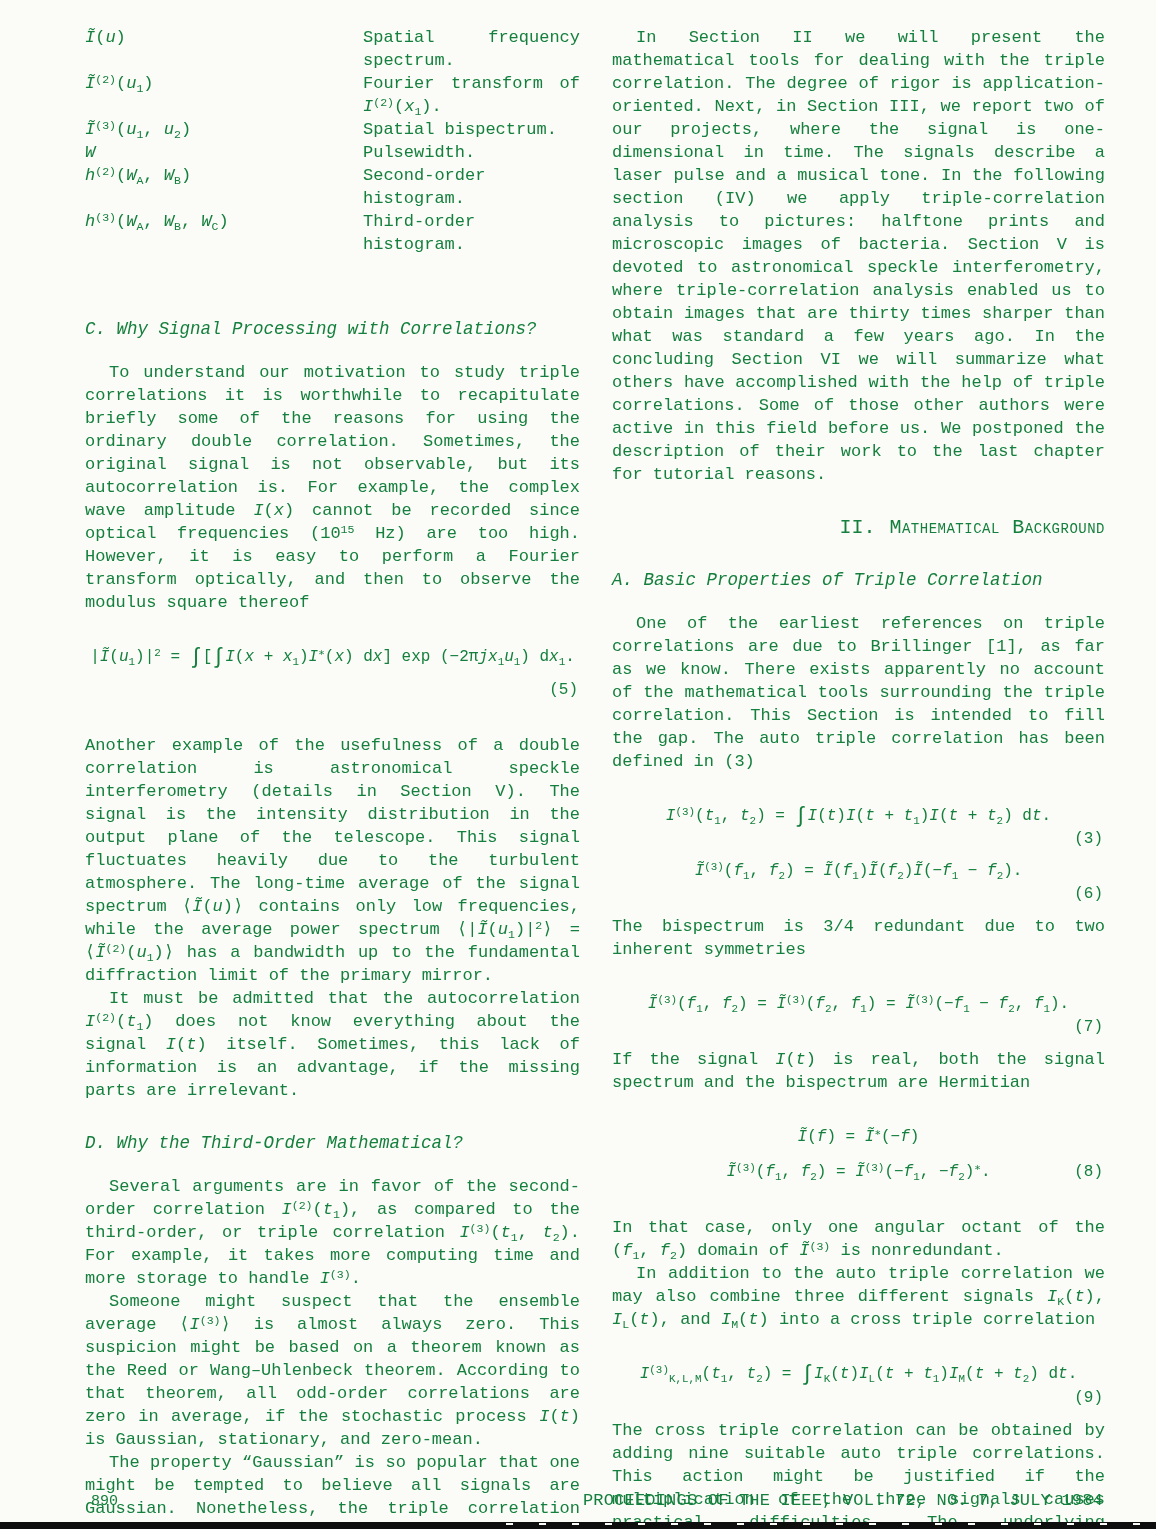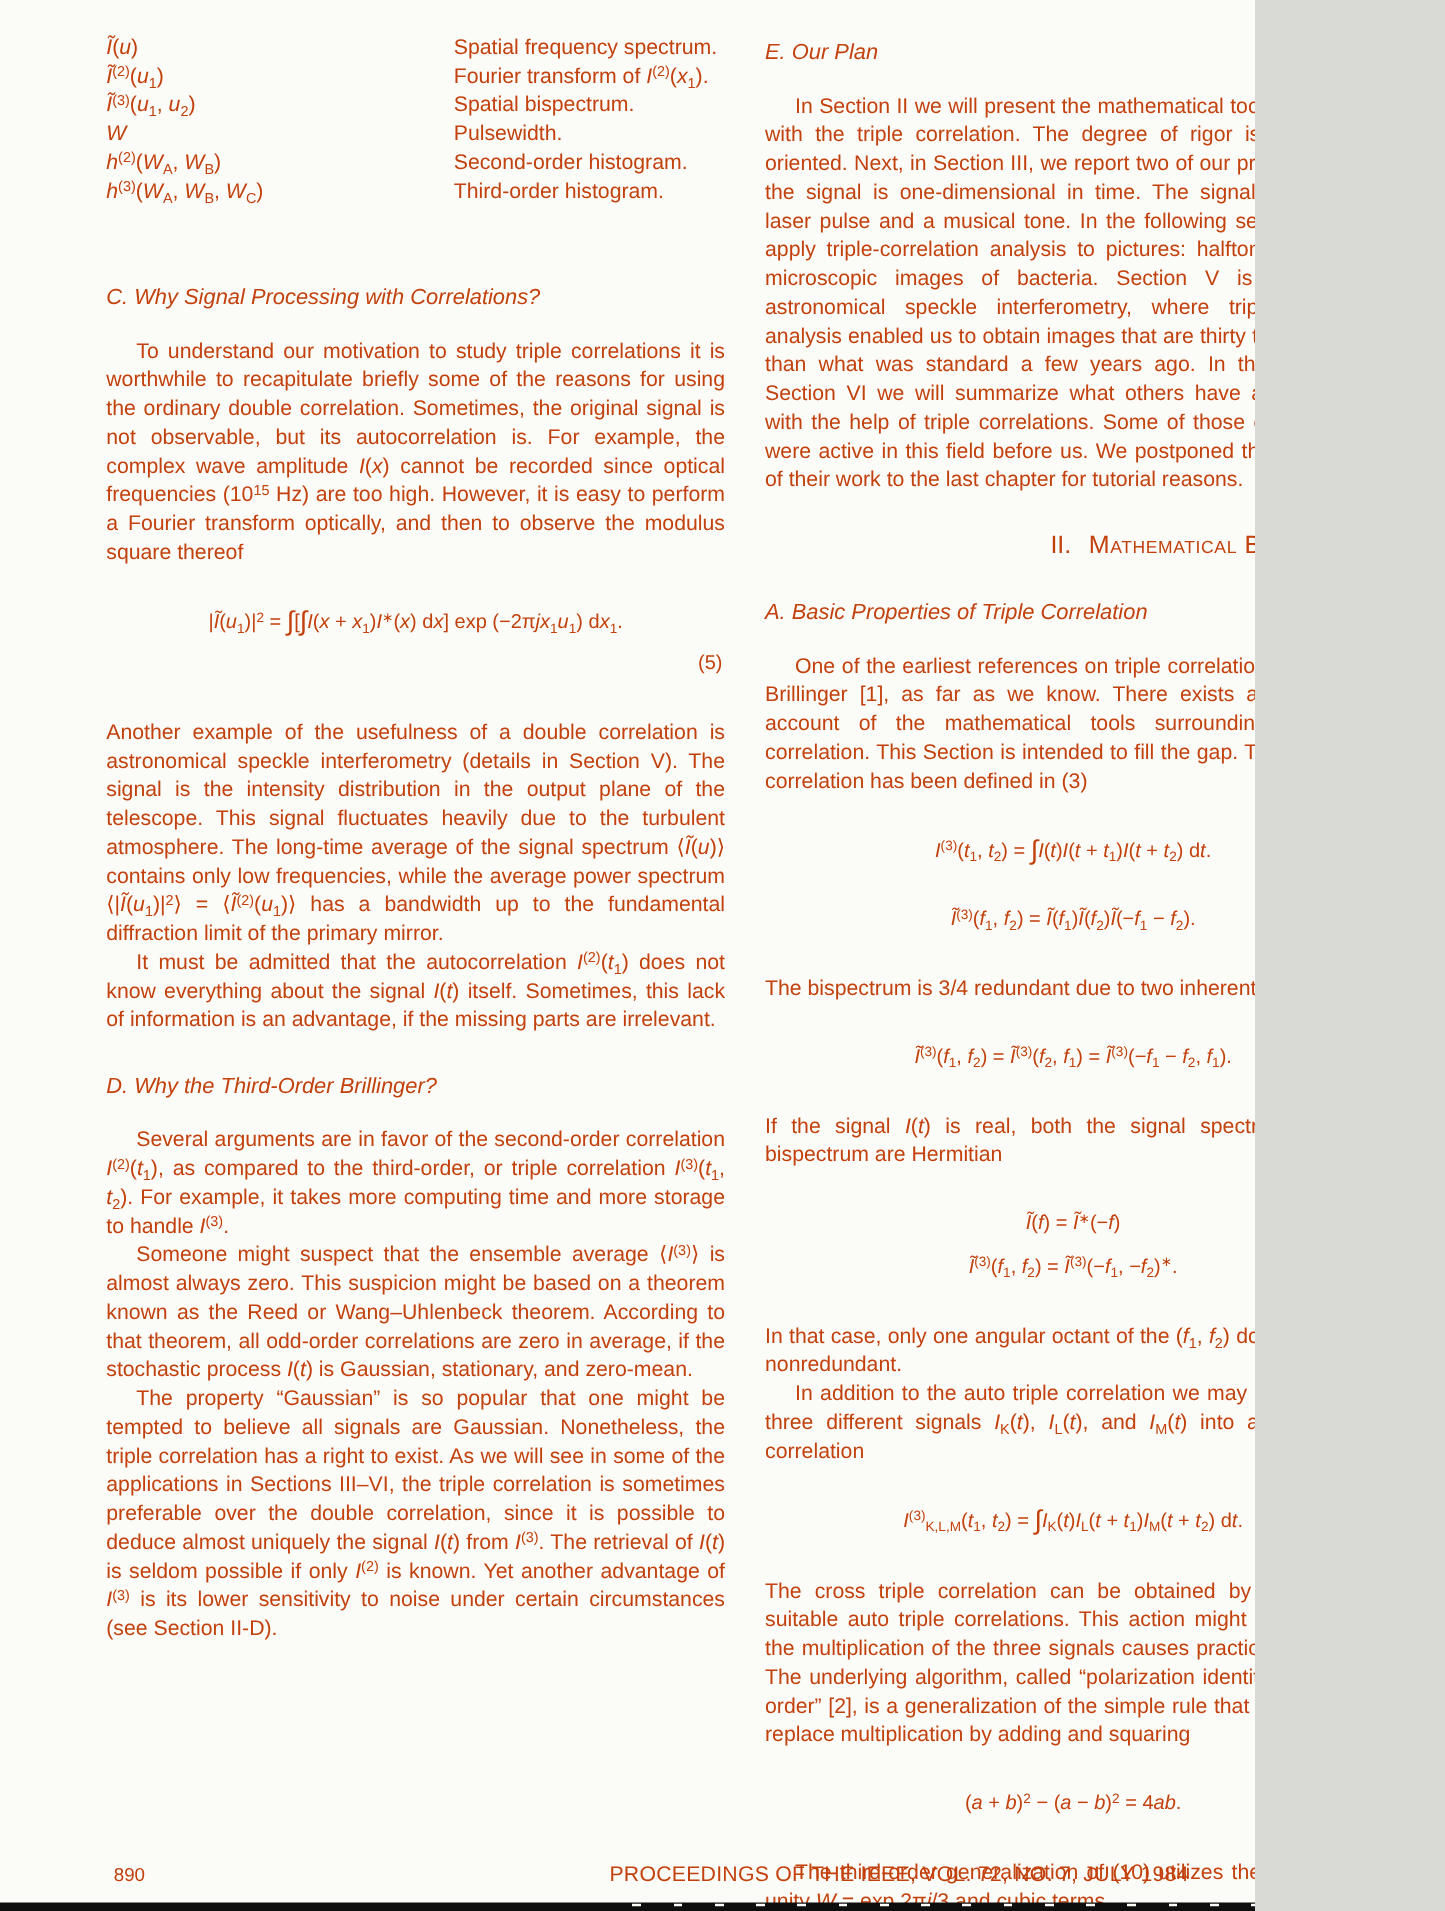--- a/index.html
+++ b/index.html
@@ -1,21 +1,21 @@
 <!DOCTYPE html>
 <html lang="en"><head>
 <meta charset="utf-8">
 <style>
   html,body{margin:0;padding:0;background:#d9d9d5;}
   .page{
     position:relative;
-    width:1004px;height:1529px;
+    width:1156px;height:1529px;
     background:#fbfbf8;
-    color:#c2410c;
-    font-family:Liberation Sans, sans-serif;
+    color:#15803d;
+    font-family:Liberation Mono, monospace;
     overflow:hidden;
     box-sizing:border-box;
   }
   .columns{
     position:absolute;top:26px;left:85px;
     display:flex;gap:32px;
   }
   .col{width:495px;font-size:17px;line-height:23px;}
   .col-right{width:493px;}
   p{margin:0;text-align:justify;text-indent:24px;hyphens:auto;}
@@ -100,30 +100,29 @@
       <p>To understand our motivation to study triple correlations it is worthwhile to recapitulate briefly some of the reasons for using the ordinary double correlation. Sometimes, the original signal is not observable, but its autocorrelation is. For example, the complex wave amplitude <i>I</i>(<i>x</i>) cannot be recorded since optical frequencies (10<sup>15</sup> Hz) are too high. However, it is easy to perform a Fourier transform optically, and then to observe the modulus square thereof</p>
 
       <div class="eq">
         <span class="eq-line">|<i>Ĩ</i>(<i>u</i><sub>1</sub>)|<sup>2</sup> = <span class="big-int">∫</span>[<span class="big-int">∫</span><i>I</i>(<i>x</i> + <i>x</i><sub>1</sub>)<i>I</i><sup>∗</sup>(<i>x</i>) d<i>x</i>] exp (−2π<i>jx</i><sub>1</sub><i>u</i><sub>1</sub>) d<i>x</i><sub>1</sub>.</span>
         <span class="eq-num-line">(5)</span>
       </div>
 
       <p class="noindent">Another example of the usefulness of a double correlation is astronomical speckle interferometry (details in Section V). The signal is the intensity distribution in the output plane of the telescope. This signal fluctuates heavily due to the turbulent atmosphere. The long-time average of the signal spectrum ⟨<i>Ĩ</i>(<i>u</i>)⟩ contains only low frequencies, while the average power spectrum ⟨|<i>Ĩ</i>(<i>u</i><sub>1</sub>)|<sup>2</sup>⟩ = ⟨<i>Ĩ</i><sup>(2)</sup>(<i>u</i><sub>1</sub>)⟩ has a bandwidth up to the fundamental diffraction limit of the primary mirror.</p>
       <p>It must be admitted that the autocorrelation <i>I</i><sup>(2)</sup>(<i>t</i><sub>1</sub>) does not know everything about the signal <i>I</i>(<i>t</i>) itself. Sometimes, this lack of information is an advantage, if the missing parts are irrelevant.</p>
 
-      <h3 class="sec-heading">D. Why the Third-Order Brillinger?</h3>
+      <h3 class="sec-heading">D. Why the Third-Order Mathematical?</h3>
       <p>Several arguments are in favor of the second-order correlation <i>I</i><sup>(2)</sup>(<i>t</i><sub>1</sub>), as compared to the third-order, or triple correlation <i>I</i><sup>(3)</sup>(<i>t</i><sub>1</sub>, <i>t</i><sub>2</sub>). For example, it takes more computing time and more storage to handle <i>I</i><sup>(3)</sup>.</p>
       <p>Someone might suspect that the ensemble average ⟨<i>I</i><sup>(3)</sup>⟩ is almost always zero. This suspicion might be based on a theorem known as the Reed or Wang–Uhlenbeck theorem. According to that theorem, all odd-order correlations are zero in average, if the stochastic process <i>I</i>(<i>t</i>) is Gaussian, stationary, and zero-mean.</p>
       <p>The property “Gaussian” is so popular that one might be tempted to believe all signals are Gaussian. Nonetheless, the triple correlation has a right to exist. As we will see in some of the applications in Sections III–VI, the triple correlation is sometimes preferable over the double correlation, since it is possible to deduce almost uniquely the signal <i>I</i>(<i>t</i>) from <i>I</i><sup>(3)</sup>. The retrieval of <i>I</i>(<i>t</i>) is seldom possible if only <i>I</i><sup>(2)</sup> is known. Yet another advantage of <i>I</i><sup>(3)</sup> is its lower sensitivity to noise under certain circumstances (see Section II-D).</p>
 
     </div>
 
     <div class="col col-right">
 
-      <h3 class="sec-heading first">E. Our Plan</h3>
       <p>In Section II we will present the mathematical tools for dealing with the triple correlation. The degree of rigor is application-oriented. Next, in Section III, we report two of our projects, where the signal is one-dimensional in time. The signals describe a laser pulse and a musical tone. In the following section (IV) we apply triple-correlation analysis to pictures: halftone prints and microscopic images of bacteria. Section V is devoted to astronomical speckle interferometry, where triple-correlation analysis enabled us to obtain images that are thirty times sharper than what was standard a few years ago. In the concluding Section VI we will summarize what others have accomplished with the help of triple correlations. Some of those other authors were active in this field before us. We postponed the description of their work to the last chapter for tutorial reasons.</p>
 
       <h3 class="chapter-heading">
         <span class="cnum">II.</span><span class="sc">Mathematical Background</span>
       </h3>
 
       <h3 class="sec-heading">A. Basic Properties of Triple Correlation</h3>
       <p>One of the earliest references on triple correlations are due to Brillinger [1], as far as we know. There exists apparently no account of the mathematical tools surrounding the triple correlation. This Section is intended to fill the gap. The auto triple correlation has been defined in (3)</p>
 
       <div class="eq">

